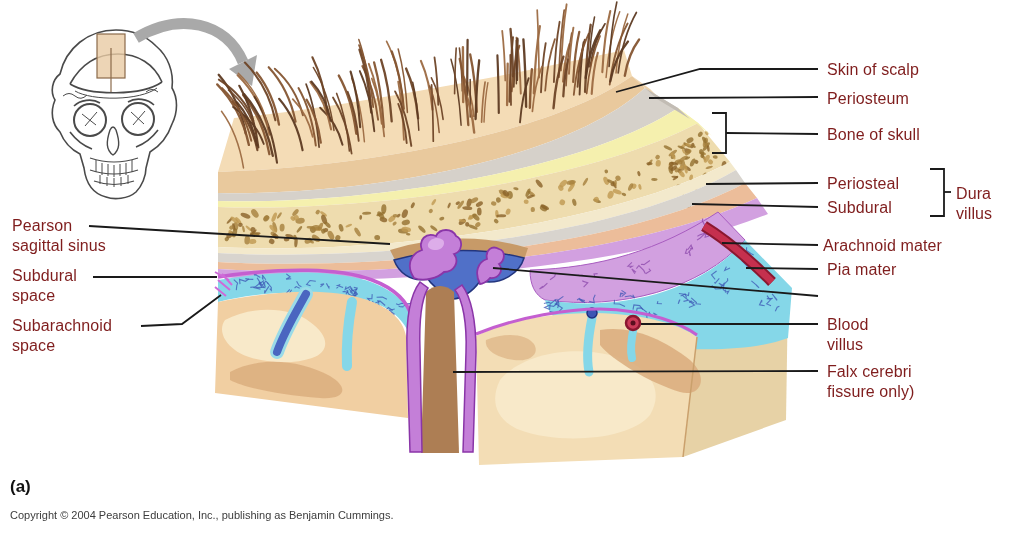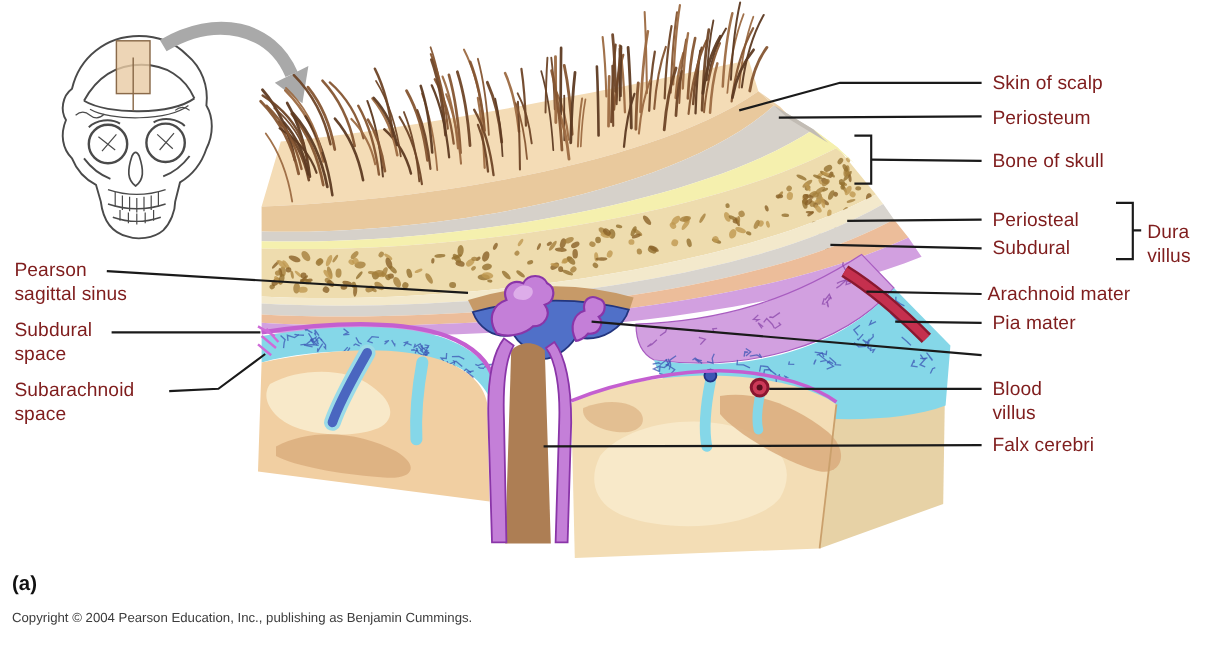--- a/index.html
+++ b/index.html
@@ -606,20 +606,21 @@
     <div>villus</div>
   </div>
   <div class="lbl" style="left:823px;top:236px">Arachnoid mater</div>
   <div class="lbl" style="left:827px;top:260px">Pia mater</div>
   <div class="lbl" style="left:827px;top:315px">
     <div>Blood</div>
     <div>villus</div>
   </div>
   <div class="lbl" style="left:827px;top:362px">
     <div>Falx cerebri</div>
+    <div>fissure only)</div>
   </div>
   <div class="lbl" style="left:12px;top:216px">
     <div>Pearson</div>
     <div>sagittal sinus</div>
   </div>
   <div class="lbl" style="left:12px;top:266px">
     <div>Subdural</div>
     <div>space</div>
   </div>
   <div class="lbl" style="left:12px;top:316px">

